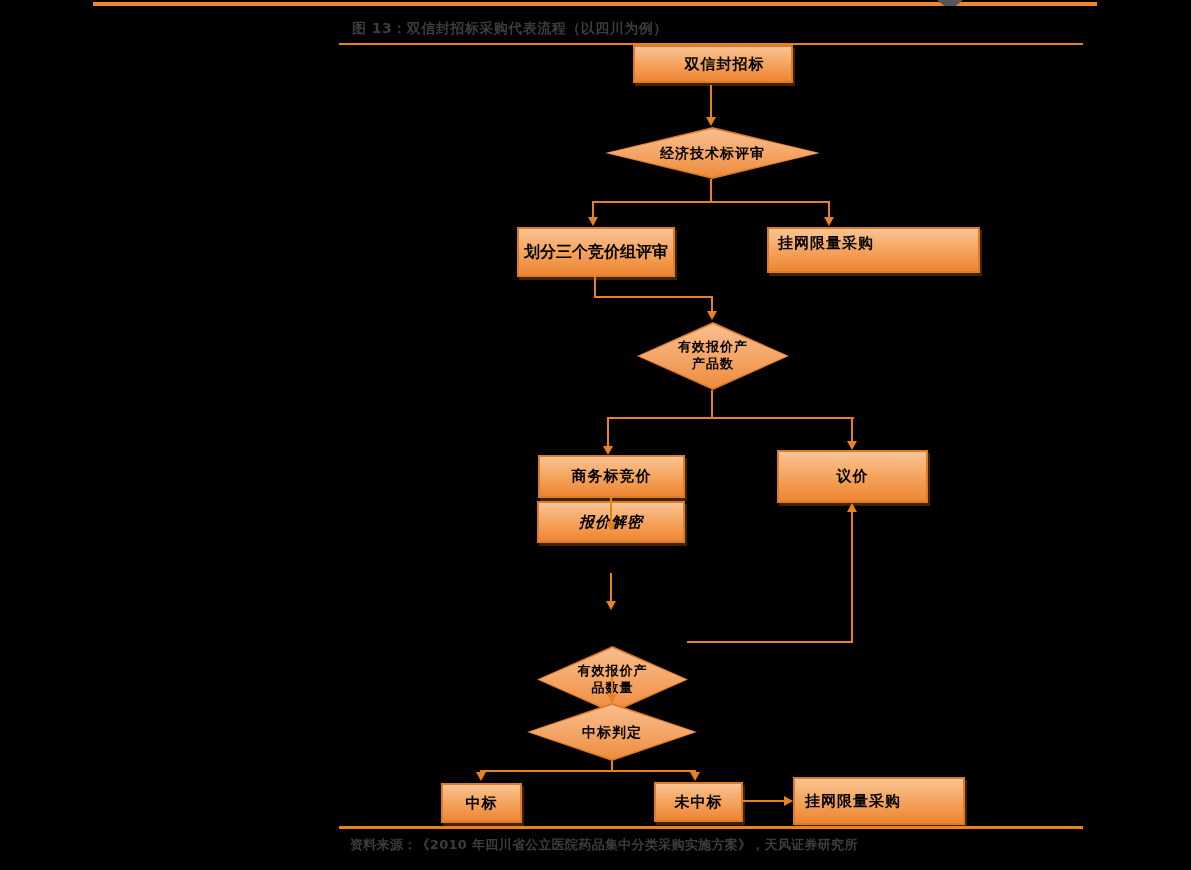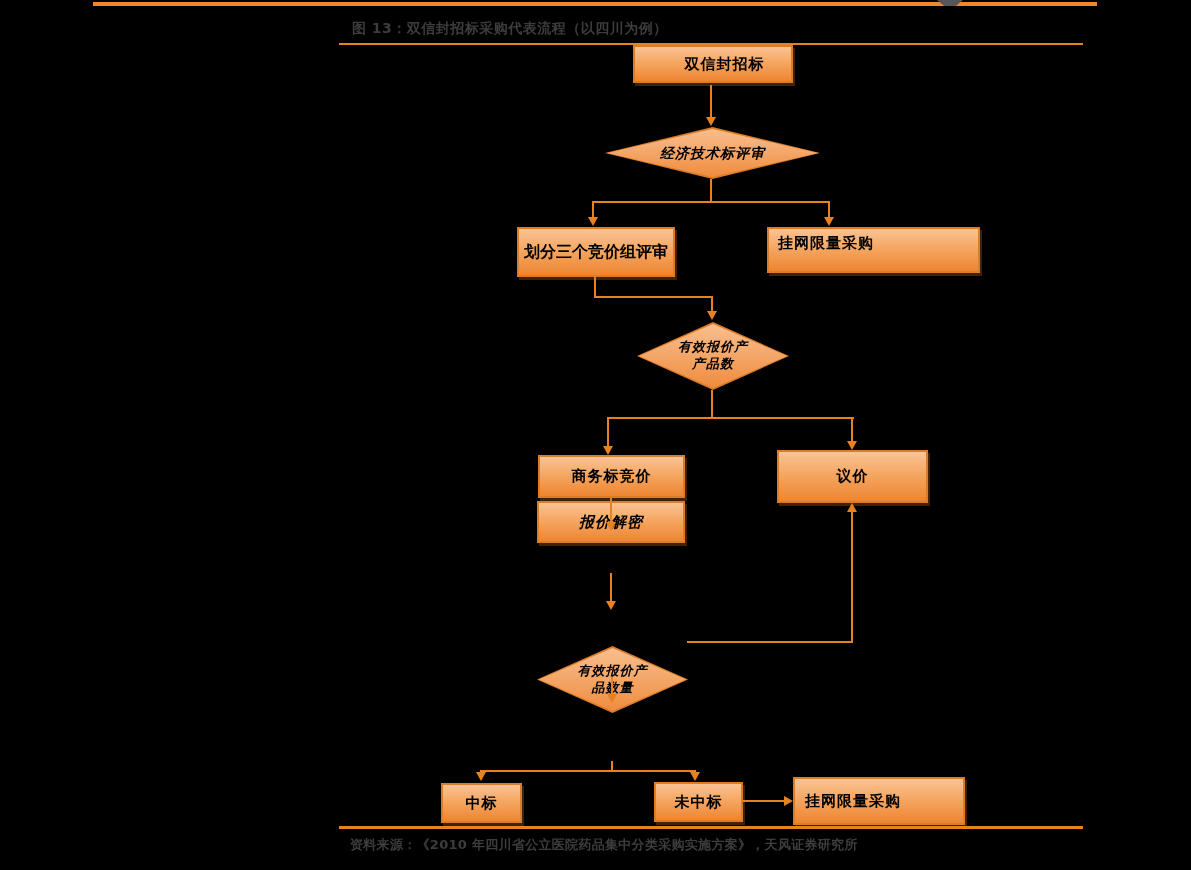--- a/index.html
+++ b/index.html
@@ -16,21 +16,21 @@
   .node-box{
     position:absolute;box-sizing:border-box;border:2px solid #DB7C26;
     background:linear-gradient(180deg,#FAC394 0%,#F5A763 45%,#EE8531 100%);
     box-shadow:2px 3px 0 rgba(120,60,15,.55);
     display:flex;align-items:center;justify-content:center;
     color:#000;font-weight:bold;font-size:15px;letter-spacing:1px;
   }
   .node-box.align-topleft{align-items:flex-start;justify-content:flex-start;padding:5px 9px;}
   .node-box.align-left{justify-content:flex-start;padding-left:10px;}
 
-  .diamond{position:absolute;font-style:italic;}
+  .diamond{position:absolute;}
   .diamond .d-border{
     position:absolute;inset:0;background:#DB7C26;
     clip-path:polygon(50% 0,100% 50%,50% 100%,0 50%);
   }
   .diamond .d-fill{
     position:absolute;inset:2px;
     background:linear-gradient(180deg,#F9BE8D 0%,#F4A668 50%,#F08C3E 100%);
     clip-path:polygon(50% 0,100% 50%,50% 100%,0 50%);
     display:flex;flex-direction:column;align-items:center;justify-content:center;
     color:#000;font-weight:bold;font-size:14px;line-height:1.3;letter-spacing:1px;
@@ -96,20 +96,26 @@
   </div>
 
   <div class="diamond" style="left:537px;top:646px;width:151px;height:67px;">
     <div class="d-border"></div>
     <div class="d-fill small">
       <span>有效报价产</span>
       <span>品数量</span>
     </div>
   </div>
 
+  <div class="diamond" style="left:527px;top:703px;width:170px;height:58px;">
+    <div class="d-border"></div>
+    <div class="d-fill">
+      <span>中标判定</span>
+    </div>
+  </div>
 
   <div class="node-box" style="left:441px;top:783px;width:81px;height:40px;">
     <span>中标</span>
   </div>
 
   <div class="node-box" style="left:654px;top:782px;width:89px;height:40px;">
     <span>未中标</span>
   </div>
 
   <div class="node-box align-left" style="left:793px;top:777px;width:172px;height:48px;">

